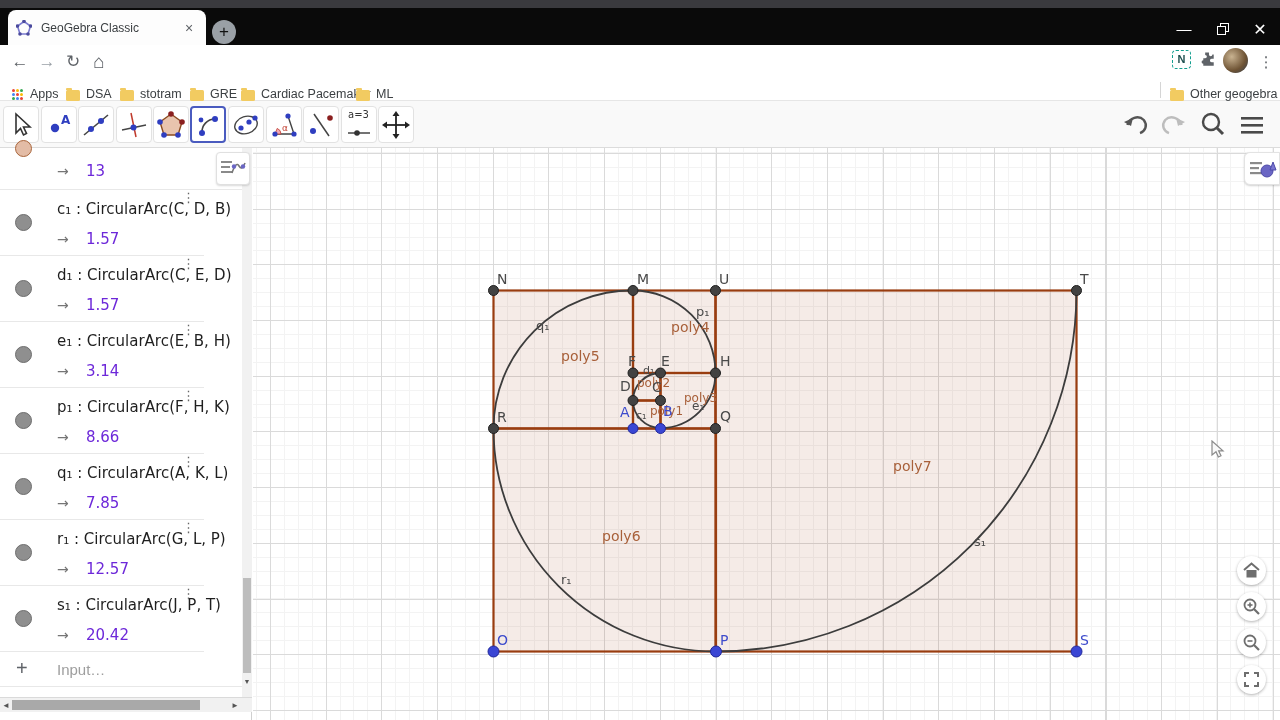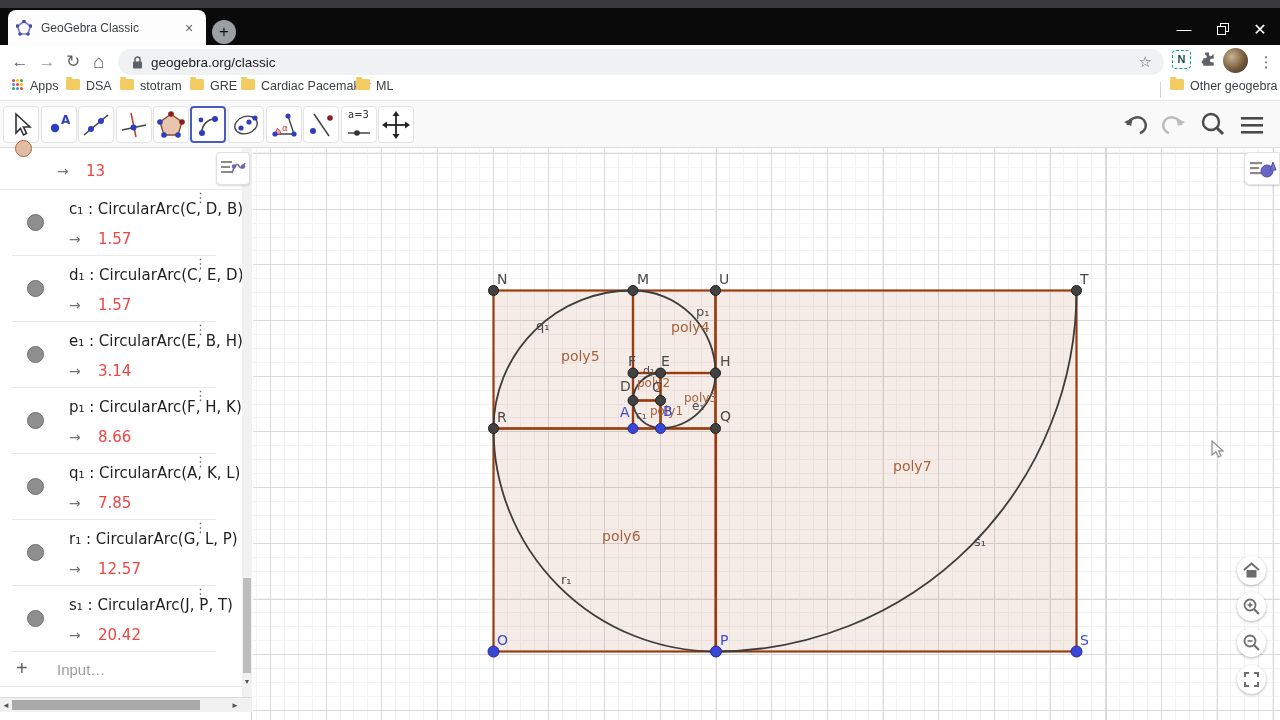--- a/index.html
+++ b/index.html
@@ -24,43 +24,43 @@
   #navbar { position:absolute; left:0; top:45px; width:1280px; height:34px; background:#ffffff; }
   .nav-ic { position:absolute; top:3px; width:28px; height:28px; font-size:17px; color:#5f6368; text-align:center; line-height:28px; }
   #omnibox { position:absolute; left:118px; top:4px; width:1046px; height:26px; background:#f0f1f2; border-radius:13px; display:flex; align-items:center; }
   #omnibox-url { font-size:13.5px; color:#202124; margin-left:8px; flex:1; }
   #star-icon { font-size:15px; color:#5f6368; margin-right:12px; }
   #ext-n { position:absolute; left:1172px; top:5px; width:19px; height:19px; border:1.5px dashed #129e8f; border-radius:4px; color:#205050; font-size:11px; font-weight:bold; text-align:center; line-height:17px; }
   #avatar { position:absolute; left:1223px; top:3px; width:25px; height:25px; border-radius:50%; background:radial-gradient(circle at 35% 35%, #c9b391, #6e5334 60%, #2e3d52); }
   #nav-kebab { left:1252px; font-size:15px; }
 
   #bookmarksbar { position:absolute; left:0; top:79px; width:1280px; height:22px; background:#ffffff; border-bottom:1px solid #e6e6e6; }
-  .bm { position:absolute; top:0; height:22px; display:flex; align-items:flex-start; font-size:12.5px; color:#3c4043; }
+  .bm { position:absolute; top:0; height:22px; display:flex; align-items:flex-end; font-size:12.5px; color:#3c4043; }
   .folder-ic { width:14px; height:11px; background:#f2cb61; border-radius:1.5px; position:relative; margin-right:6px; }
   .folder-ic::before { content:""; position:absolute; left:0; top:-2px; width:6px; height:2px; background:#f2cb61; border-radius:1px 1px 0 0; }
   #apps-grid { width:12px; height:12px; margin-right:6px; display:grid; grid-template-columns:repeat(3,4px); grid-template-rows:repeat(3,4px); }
   #apps-grid span { width:3px; height:3px; border-radius:50%; }
   #bm-divider { position:absolute; left:1160px; top:3px; width:1px; height:16px; background:#d5d5d5; }
 
   
   #gg-toolbar { position:absolute; left:0; top:101px; width:1280px; height:47px; background:#f9f9f9; border-bottom:1px solid #dcdcdc; }
   .tbtn { position:absolute; top:5px; width:36px; height:37px; background:#fff; border:1px solid #e2e2e2; border-radius:4px; }
   .tbtn.selected { border:2px solid #4a5bbf; }
   .tbtn svg { position:absolute; left:2px; top:3px; }
   .tbtn.selected svg { left:1px; top:2px; }
   .tb-right { position:absolute; top:8px; width:32px; height:32px; }
   #slider-label { position:absolute; left:0; top:2px; width:100%; text-align:center; font-size:10px; color:#333; font-family:"DejaVu Sans",sans-serif; }
 
   
   #algebra-panel { position:absolute; left:0; top:148px; width:252px; height:572px; background:#fff; border-right:1px solid #d0d0d0; }
-  .entry { position:absolute; left:12px; width:204px; height:66px; border-bottom:1px solid #e8e8e8; }
+  .entry { position:absolute; left:0; width:204px; height:66px; border-bottom:1px solid #e8e8e8; }
   .toggle { position:absolute; left:15px; top:24px; width:17px; height:17px; border-radius:50%; background:#8f8f8f; border:1.5px solid #6e6e6e; }
   .def { position:absolute; left:57px; top:10px; font-size:15px; color:#1f1f1f; font-family:"DejaVu Sans",sans-serif; white-space:nowrap; }
   .val-arrow { position:absolute; left:57px; top:41px; font-size:14px; color:#757575; font-family:"DejaVu Sans",sans-serif; }
-  .val { position:absolute; left:86px; top:40px; font-size:15px; color:#ef4444; font-family:"DejaVu Sans",sans-serif; }
+  .val { position:absolute; left:86px; top:40px; font-size:15px; color:#6d28d9; font-family:"DejaVu Sans",sans-serif; }
   .kebab { position:absolute; right:10px; top:5px; color:#666; font-size:13px; letter-spacing:0; line-height:6px; text-align:center; width:12px; }
   #partial-entry { position:absolute; left:0; top:148px; width:242px; height:42px; border-bottom:1px solid #e8e8e8; overflow:visible; }
   #partial-toggle { position:absolute; left:15px; top:-8px; width:17px; height:17px; border-radius:50%; background:#e3bca6; border:1.5px solid #a9663c; }
   #algebra-style-btn { position:absolute; left:216px; top:152px; width:34px; height:33px; background:#fff; border:1px solid #e0e0e0; border-radius:4px; box-shadow:0 1px 2px rgba(0,0,0,.15); }
   #input-row { position:absolute; left:0; top:652px; width:242px; height:35px; border-bottom:1px solid #e8e8e8; }
   #input-plus { position:absolute; left:16px; top:5px; font-size:20px; color:#5f6368; }
   #input-placeholder { position:absolute; left:57px; top:9px; font-size:15px; color:#9e9e9e; }
 
   
   #v-scroll { position:absolute; left:242px; top:0px; width:10px; height:549px; background:#f1f1f1; }
@@ -113,28 +113,20 @@
       <span class="sq"></span>
     </div>
     <div id="win-close" class="winctl">✕</div>
   </div>
 
   <div id="navbar">
     <div class="nav-ic" style="left:6px">←</div>
     <div class="nav-ic" style="left:33px;color:#9aa0a6">→</div>
     <div class="nav-ic" style="left:59px">↻</div>
     <div class="nav-ic" style="left:85px;font-size:19px">⌂</div>
-    <div id="omnibox">
-      <svg width="11" height="13" viewBox="0 0 11 13" style="margin-left:14px">
-        <rect x="1" y="5.5" width="9" height="7" rx="1" fill="#5f6368"></rect>
-        <path d="M3 6 V3.5 a2.5 2.5 0 0 1 5 0 V6" fill="none" stroke="#5f6368" stroke-width="1.5"></path>
-      </svg>
-      <span id="omnibox-url">geogebra.org/classic</span>
-      <span id="star-icon">☆</span>
-    </div>
     <div id="ext-n">N</div>
     <svg class="abs" style="left:1199px;top:6px" width="17" height="17" viewBox="0 0 17 17">
       <path d="M6.5 1.5 h4 v2.2 a1.8 1.8 0 0 0 3.6 0 V3.7 h1.4 v4.5 h-2.2 a1.8 1.8 0 0 0 0 3.6 h2.2 v3.7 h-11 v-2.2 a1.8 1.8 0 0 1 0 -3.6 v-2 h2 a1.8 1.8 0 0 0 0-3.6 z" fill="#5f6368" transform="scale(0.95)"></path>
     </svg>
     <div id="avatar"></div>
     <div id="nav-kebab" class="nav-ic">⋮</div>
   </div>
 
   <div id="bookmarksbar">
     <div class="bm" style="left:12px">

